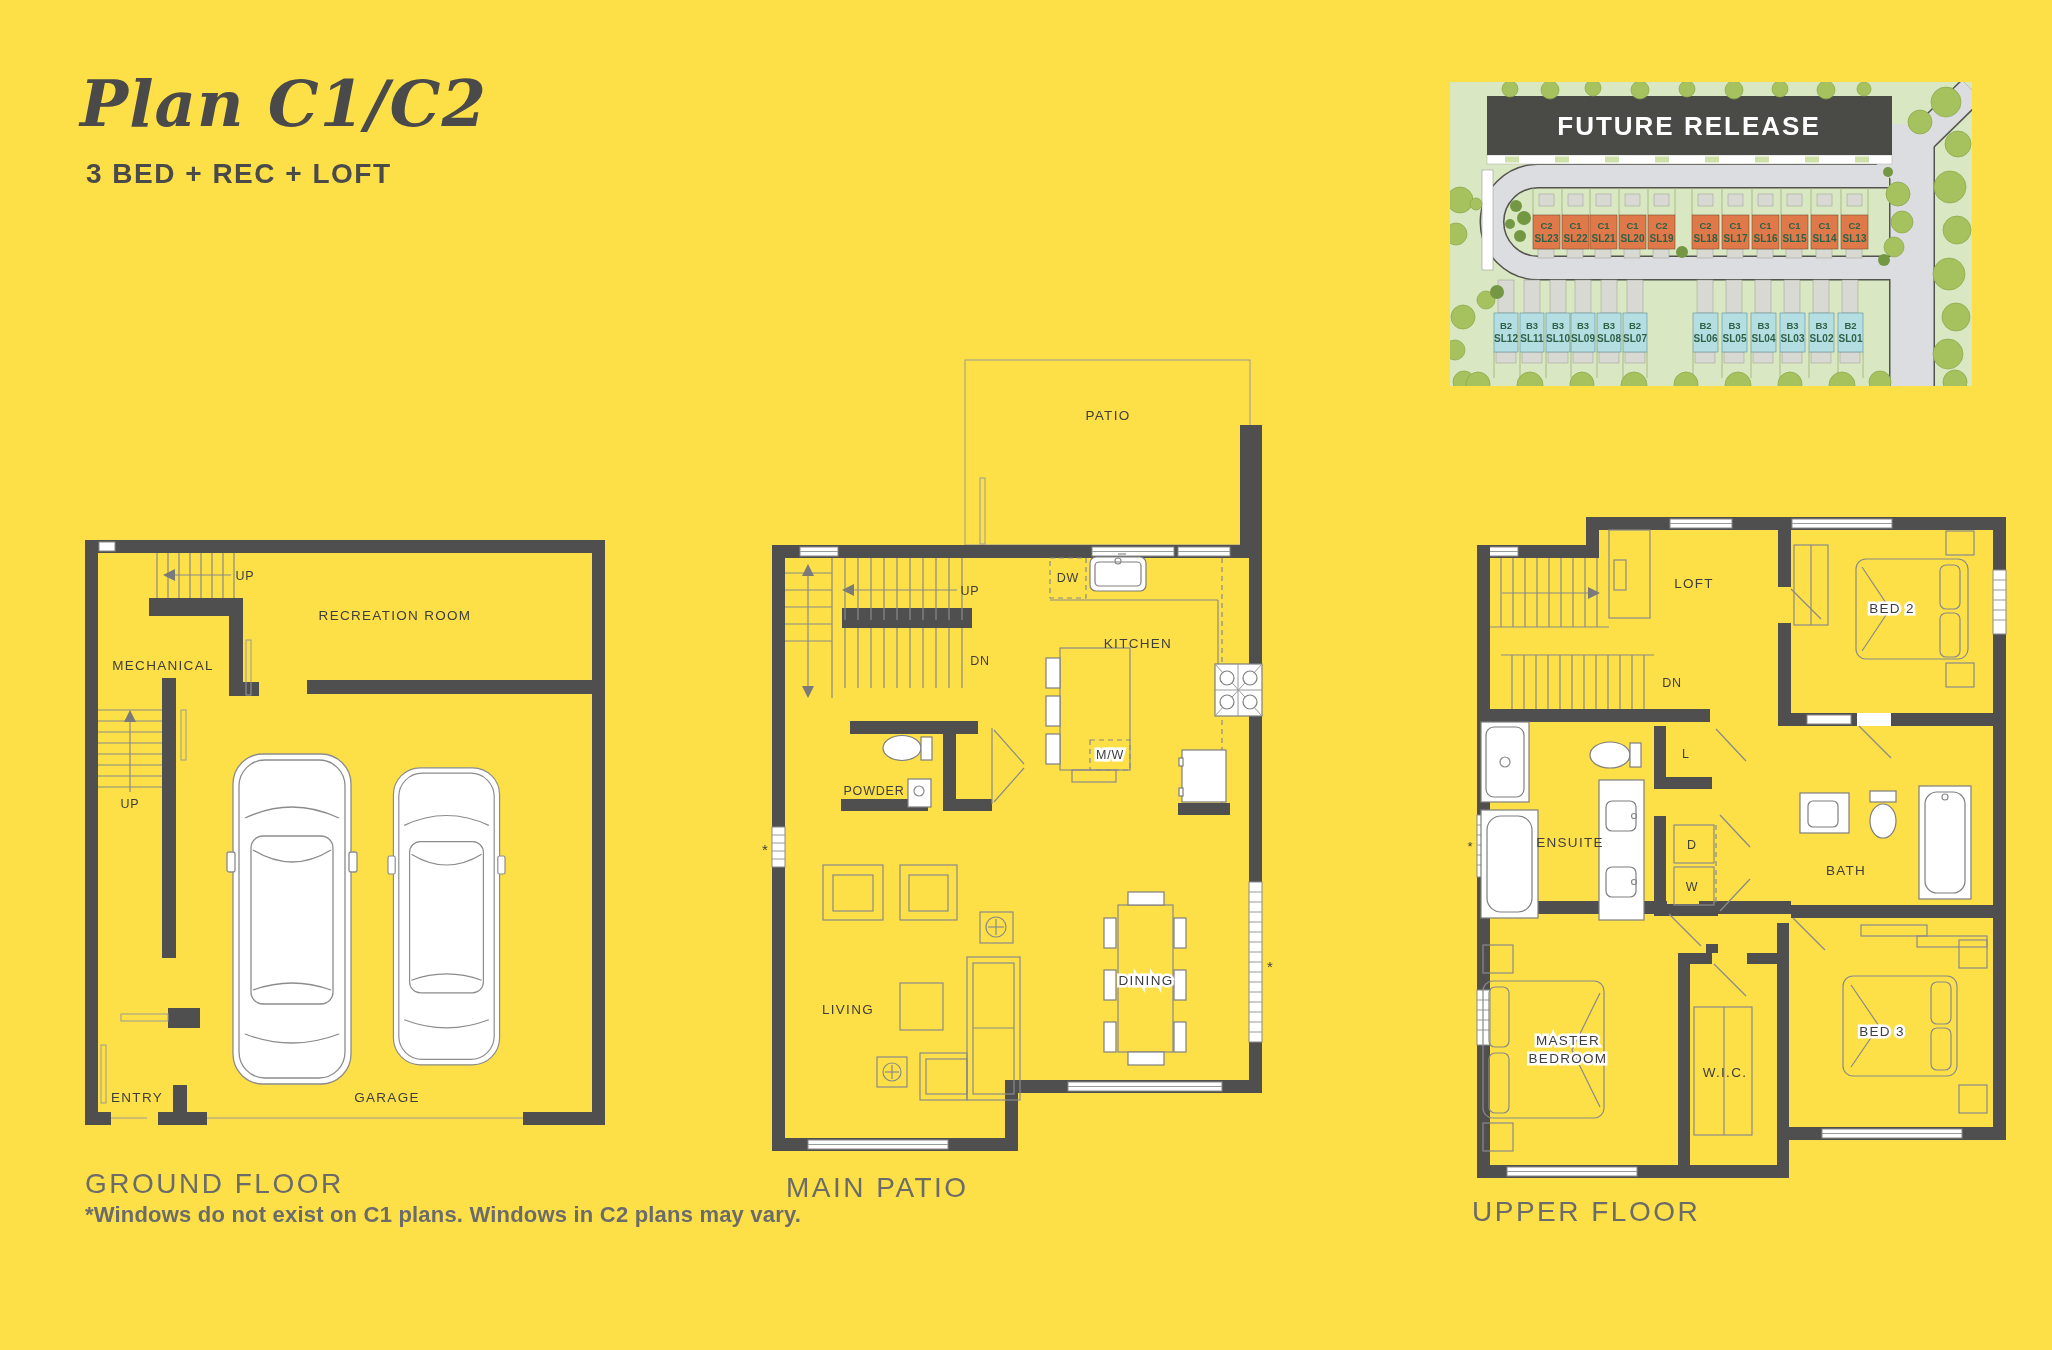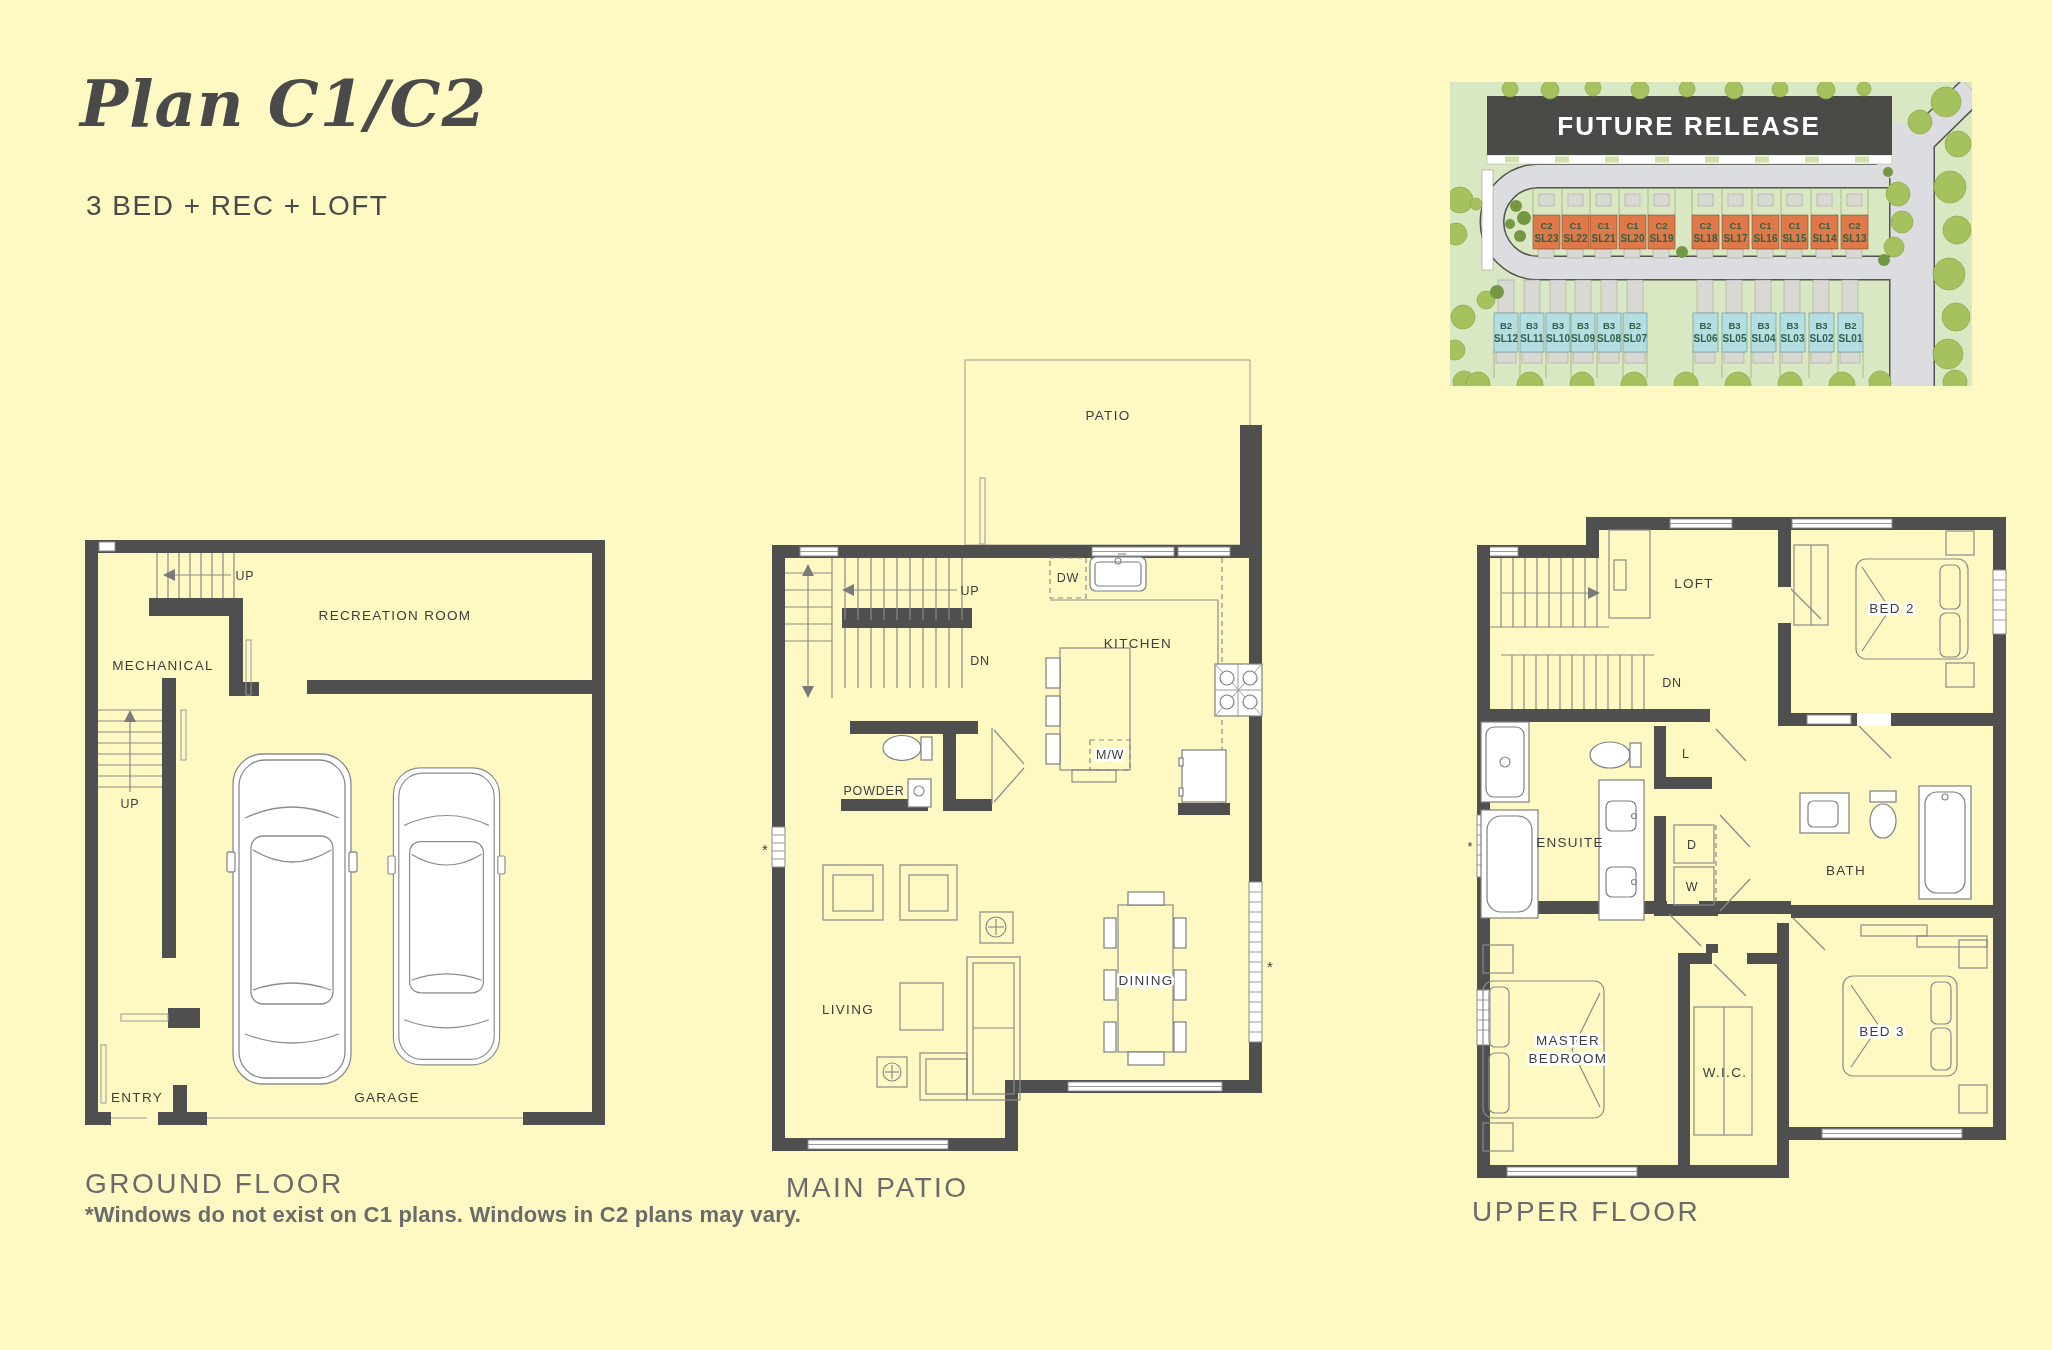--- a/index.html
+++ b/index.html
@@ -1,21 +1,21 @@
 <!DOCTYPE html>
 <html><head>
 <meta charset="utf-8">
 <style>
   html,body{margin:0;padding:0;background:#fff;}
-  .page{position:relative;width:2052px;height:1350px;background:#fef9c3;overflow:hidden;
+  .page{position:relative;width:2052px;height:1350px;background:#fde047;overflow:hidden;
         font-family:"Liberation Sans",sans-serif;color:#4b4b4b;}
   .abs{position:absolute;}
   .title{left:80px;top:66px;font-family:"DejaVu Serif",serif;font-style:italic;font-weight:700;
          font-size:64px;color:#4a4a4a;letter-spacing:1px;}
-  .subtitle{left:86px;top:158px;font-size:28px;font-weight:normal;letter-spacing:1.5px;color:#4a4a4a;margin-top:32px;}
+  .subtitle{left:86px;top:158px;font-size:28px;font-weight:bold;letter-spacing:1.5px;color:#4a4a4a;}
   .spec{left:86px;top:198px;font-size:19px;color:#4a4a4a;line-height:1.5;}
   .spec b{font-weight:bold;}
   .floorname{font-size:28px;letter-spacing:2.5px;color:#6b6b6b;}
   .plannote{left:85px;top:1202px;font-size:22px;font-weight:600;color:#6b6b6b;letter-spacing:.2px;}
   
   .maplt{font:600 9.5px "Liberation Sans",sans-serif;fill:#2f6147;text-anchor:middle;}
   .mapls{font:bold 10px "Liberation Sans",sans-serif;fill:#2f6147;text-anchor:middle;}
   .banner-txt{font:bold 26px "Liberation Sans",sans-serif;fill:#ffffff;text-anchor:middle;letter-spacing:2px;}
   
   .wall{fill:#4f4f4f;stroke:none;}

